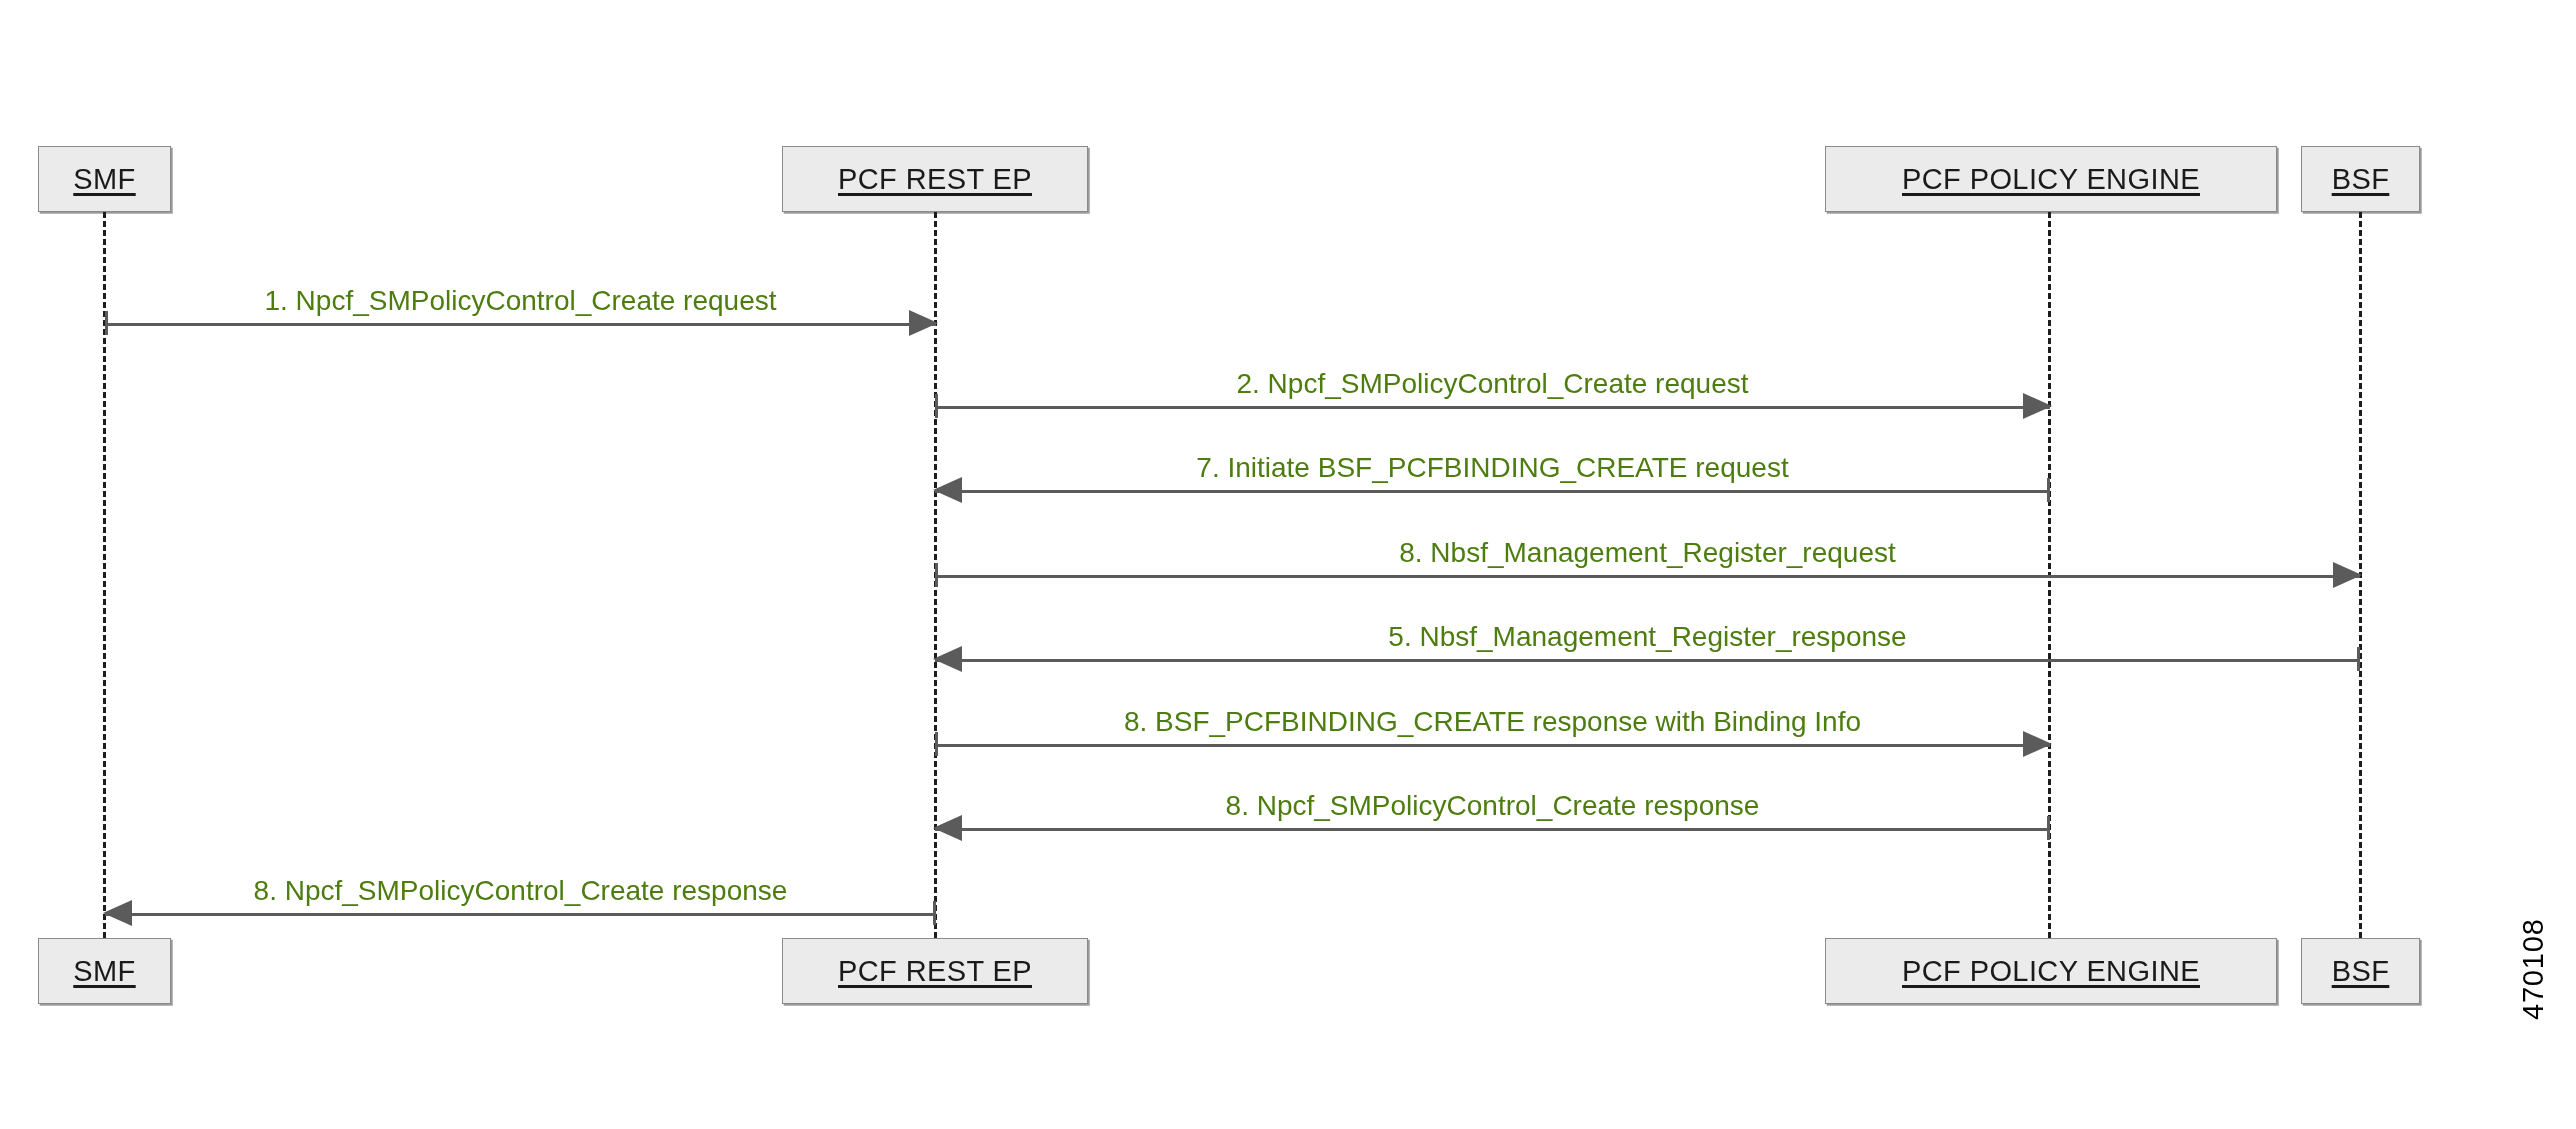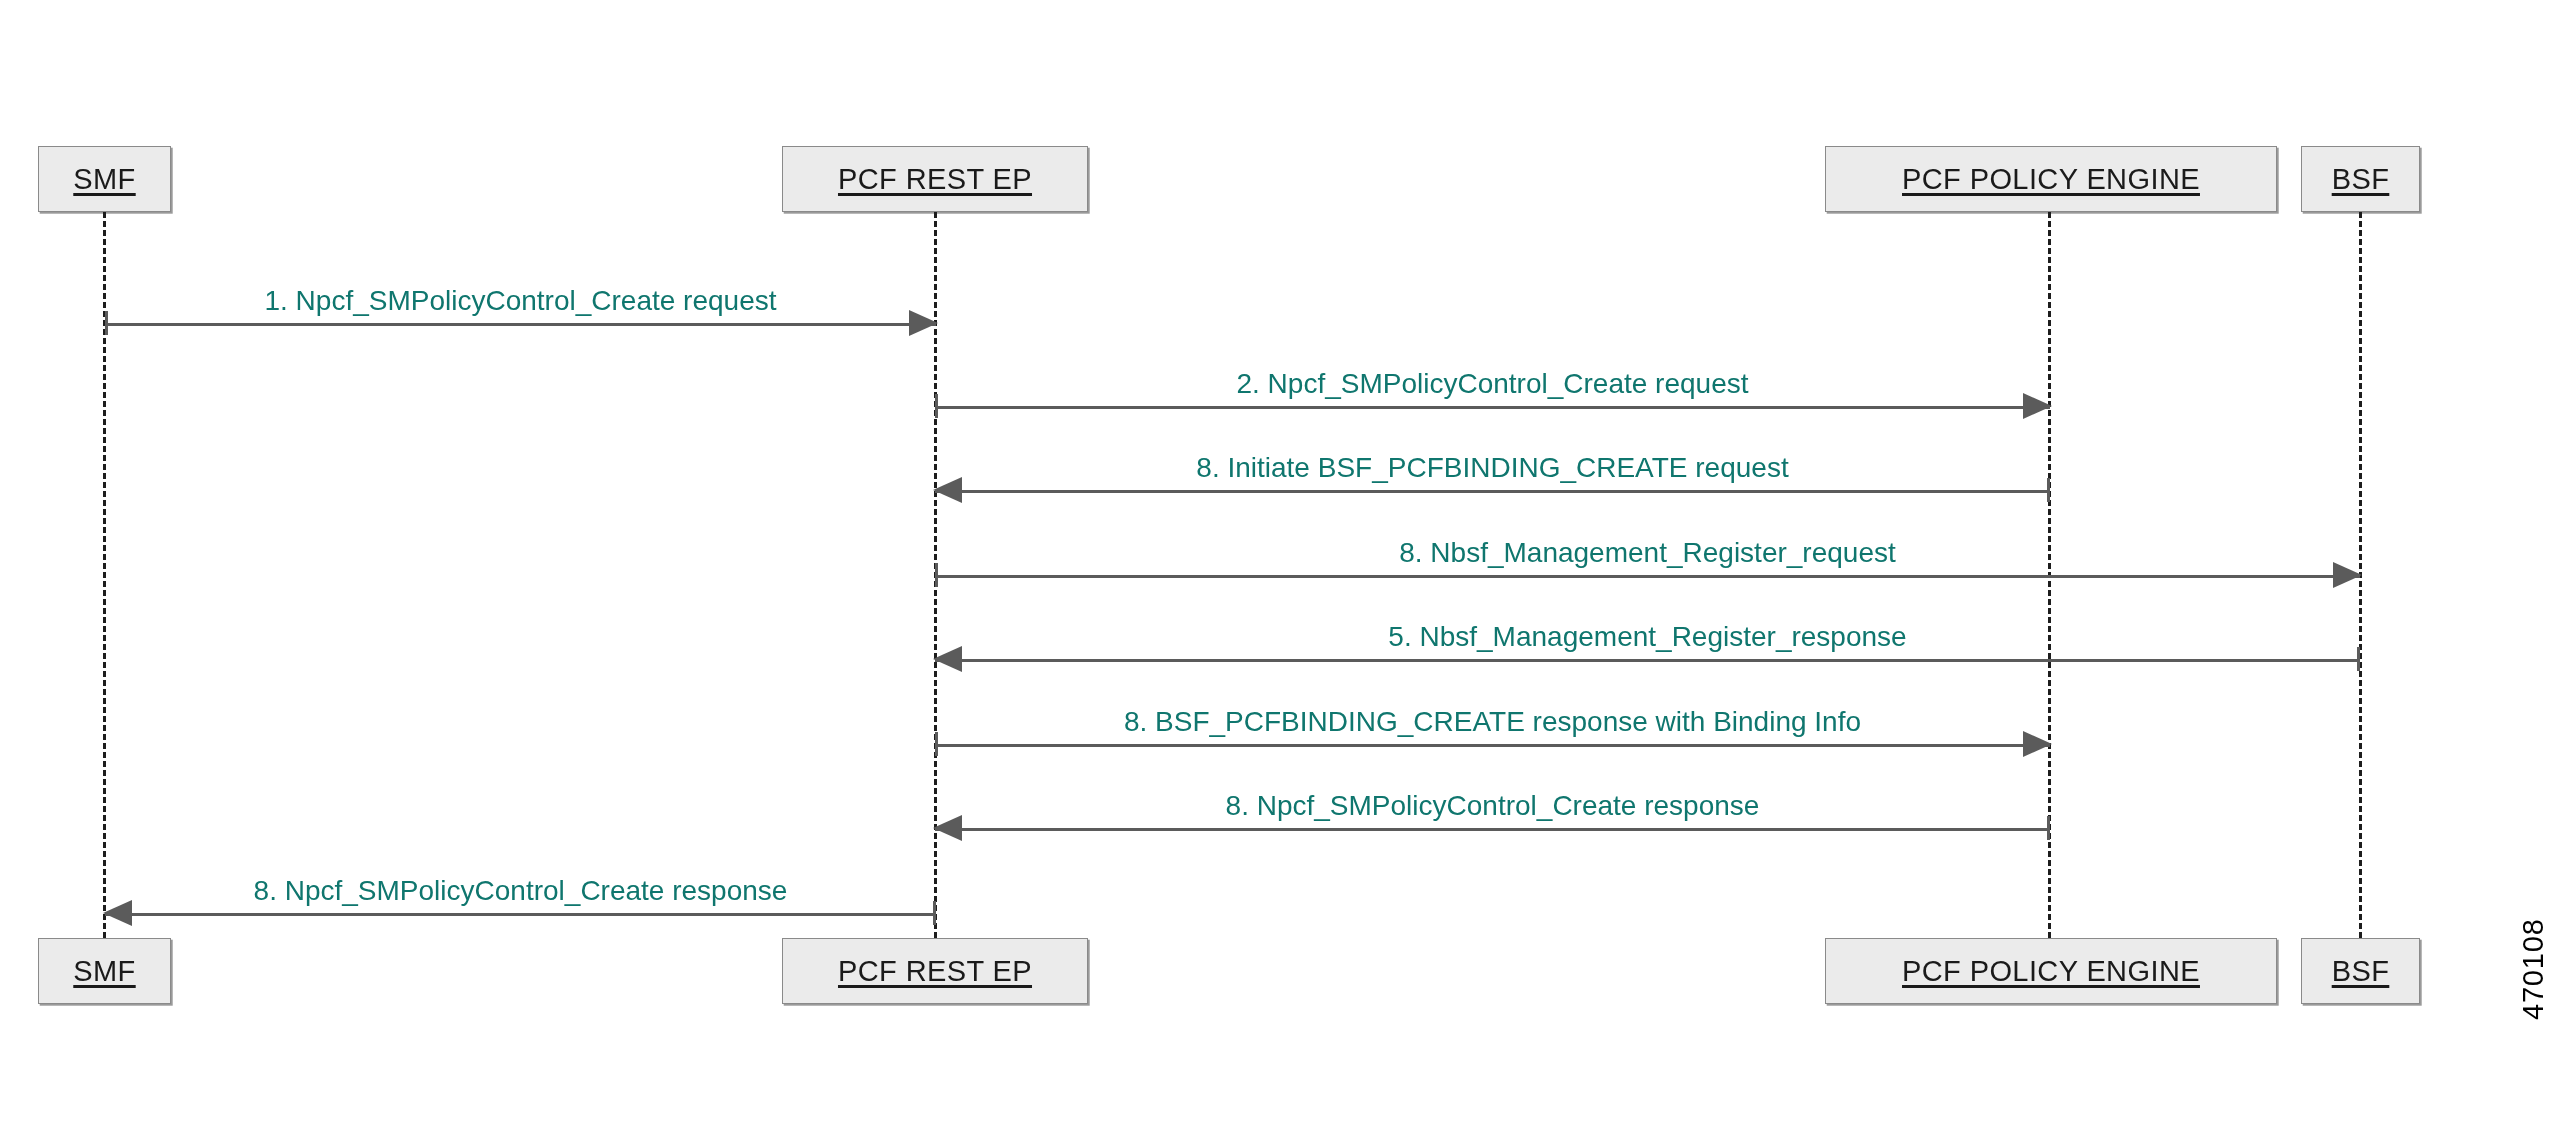--- a/index.html
+++ b/index.html
@@ -79,21 +79,21 @@
     border-left: 3.4px solid #5b5b5b;
   }
   .msg-tail.at-left { left: 0; }
   .msg-tail.at-right { right: 0; }
   .msg-label {
     position: absolute;
     bottom: 8.5px;
     width: 100%;
     text-align: center;
     font-size: 28px;
-    color: #0f766e;
+    color: #4d7c0f;
     white-space: nowrap;
     line-height: 1;
   }
   
   .figure-number {
     position: absolute;
     font-size: 29px;
     color: #000000;
     letter-spacing: 0.8px;
     white-space: nowrap;
@@ -138,21 +138,21 @@
       <div class="message" style="left: 935px; width: 1115px; top: 406px;">
         <div class="msg-line"></div>
         <div class="msg-head right"></div>
         <div class="msg-tail at-left"></div>
         <div class="msg-label">2. Npcf_SMPolicyControl_Create request</div>
       </div>
       <div class="message" style="left: 935px; width: 1115px; top: 490px;">
         <div class="msg-line"></div>
         <div class="msg-head left"></div>
         <div class="msg-tail at-right"></div>
-        <div class="msg-label">8. Initiate BSF_PCFBINDING_CREATE request</div>
+        <div class="msg-label">7. Initiate BSF_PCFBINDING_CREATE request</div>
       </div>
       <div class="message" style="left: 935px; width: 1425px; top: 575px;">
         <div class="msg-line"></div>
         <div class="msg-head right"></div>
         <div class="msg-tail at-left"></div>
         <div class="msg-label">8. Nbsf_Management_Register_request</div>
       </div>
       <div class="message" style="left: 935px; width: 1425px; top: 659px;">
         <div class="msg-line"></div>
         <div class="msg-head left"></div>

